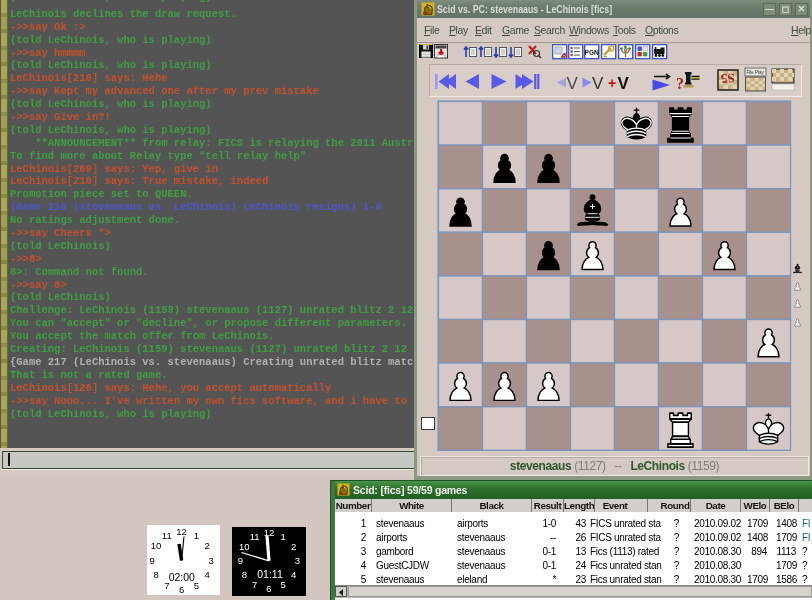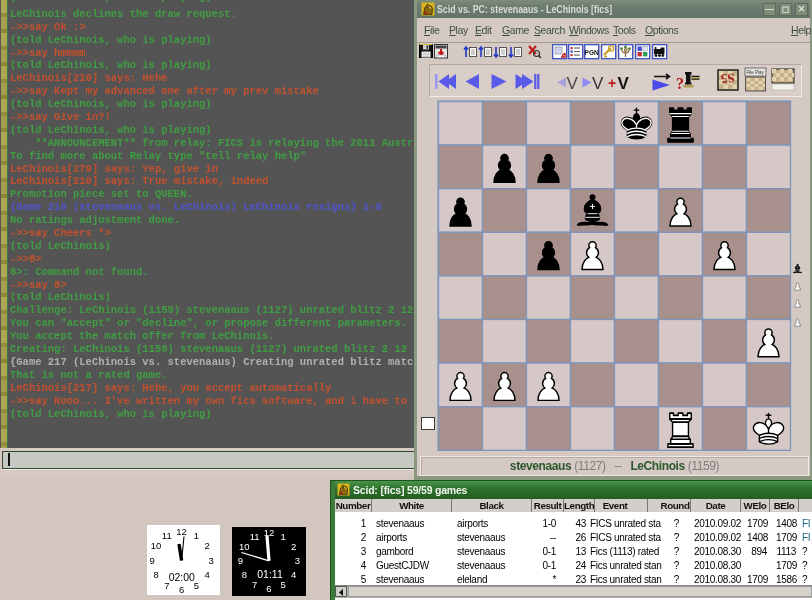--- a/index.html
+++ b/index.html
@@ -68,38 +68,38 @@
 <div class="g">(told LeChinois, who is playing)</div>
 <div class="r">-&gt;&gt;say hmmmm</div>
 <div class="g">(told LeChinois, who is playing)</div>
 <div class="r">LeChinois[210] says: Hehe</div>
 <div class="r">-&gt;&gt;say Kept my advanced one after my prev mistake</div>
 <div class="g">(told LeChinois, who is playing)</div>
 <div class="r">-&gt;&gt;say Give in?!</div>
 <div class="g">(told LeChinois, who is playing)</div>
 <div class="g">    **ANNOUNCEMENT** from relay: FICS is relaying the 2011 Austr</div>
 <div class="g">To find more about Relay type "tell relay help"</div>
-<div class="r">LeChinois[270] says: Yep, give in</div>
+<div class="r">LeChinois[260] says: Yep, give in</div>
 <div class="r">LeChinois[210] says: True mistake, indeed</div>
 <div class="g">Promotion piece set to QUEEN.</div>
 <div class="b">{Game 210 (stevenaaus vs. LeChinois) LeChinois resigns} 1-0</div>
 <div class="g">No ratings adjustment done.</div>
 <div class="r">-&gt;&gt;say Cheers *&gt;</div>
 <div class="g">(told LeChinois)</div>
 <div class="r">-&gt;&gt;8&gt;</div>
 <div class="g">8&gt;: Command not found.</div>
 <div class="r">-&gt;&gt;say 8&gt;</div>
 <div class="g">(told LeChinois)</div>
 <div class="g">Challenge: LeChinois (1159) stevenaaus (1127) unrated blitz 2 12</div>
 <div class="g">You can "accept" or "decline", or propose different parameters.</div>
 <div class="g">You accept the match offer from LeChinois.</div>
 <div class="g">Creating: LeChinois (1159) stevenaaus (1127) unrated blitz 2 12</div>
 <div class="w">{Game 217 (LeChinois vs. stevenaaus) Creating unrated blitz matc</div>
 <div class="g">That is not a rated game.</div>
-<div class="r">LeChinois[217] says: Hehe, you accept automatically</div>
+<div class="r">LeChinois[126] says: Hehe, you accept automatically</div>
 <div class="r">-&gt;&gt;say Nooo... I've written my own fics software, and i have to </div>
 <div class="g">(told LeChinois, who is playing)</div>
     </div>
   </div>
   <div class="abs" id="termentry"></div>
   <div class="abs" id="cursor"></div>
 </div>
 <svg width="0" height="0" style="position:absolute">
 <defs>
 <symbol id="wp" viewBox="0 0 45 45" overflow="visible">

